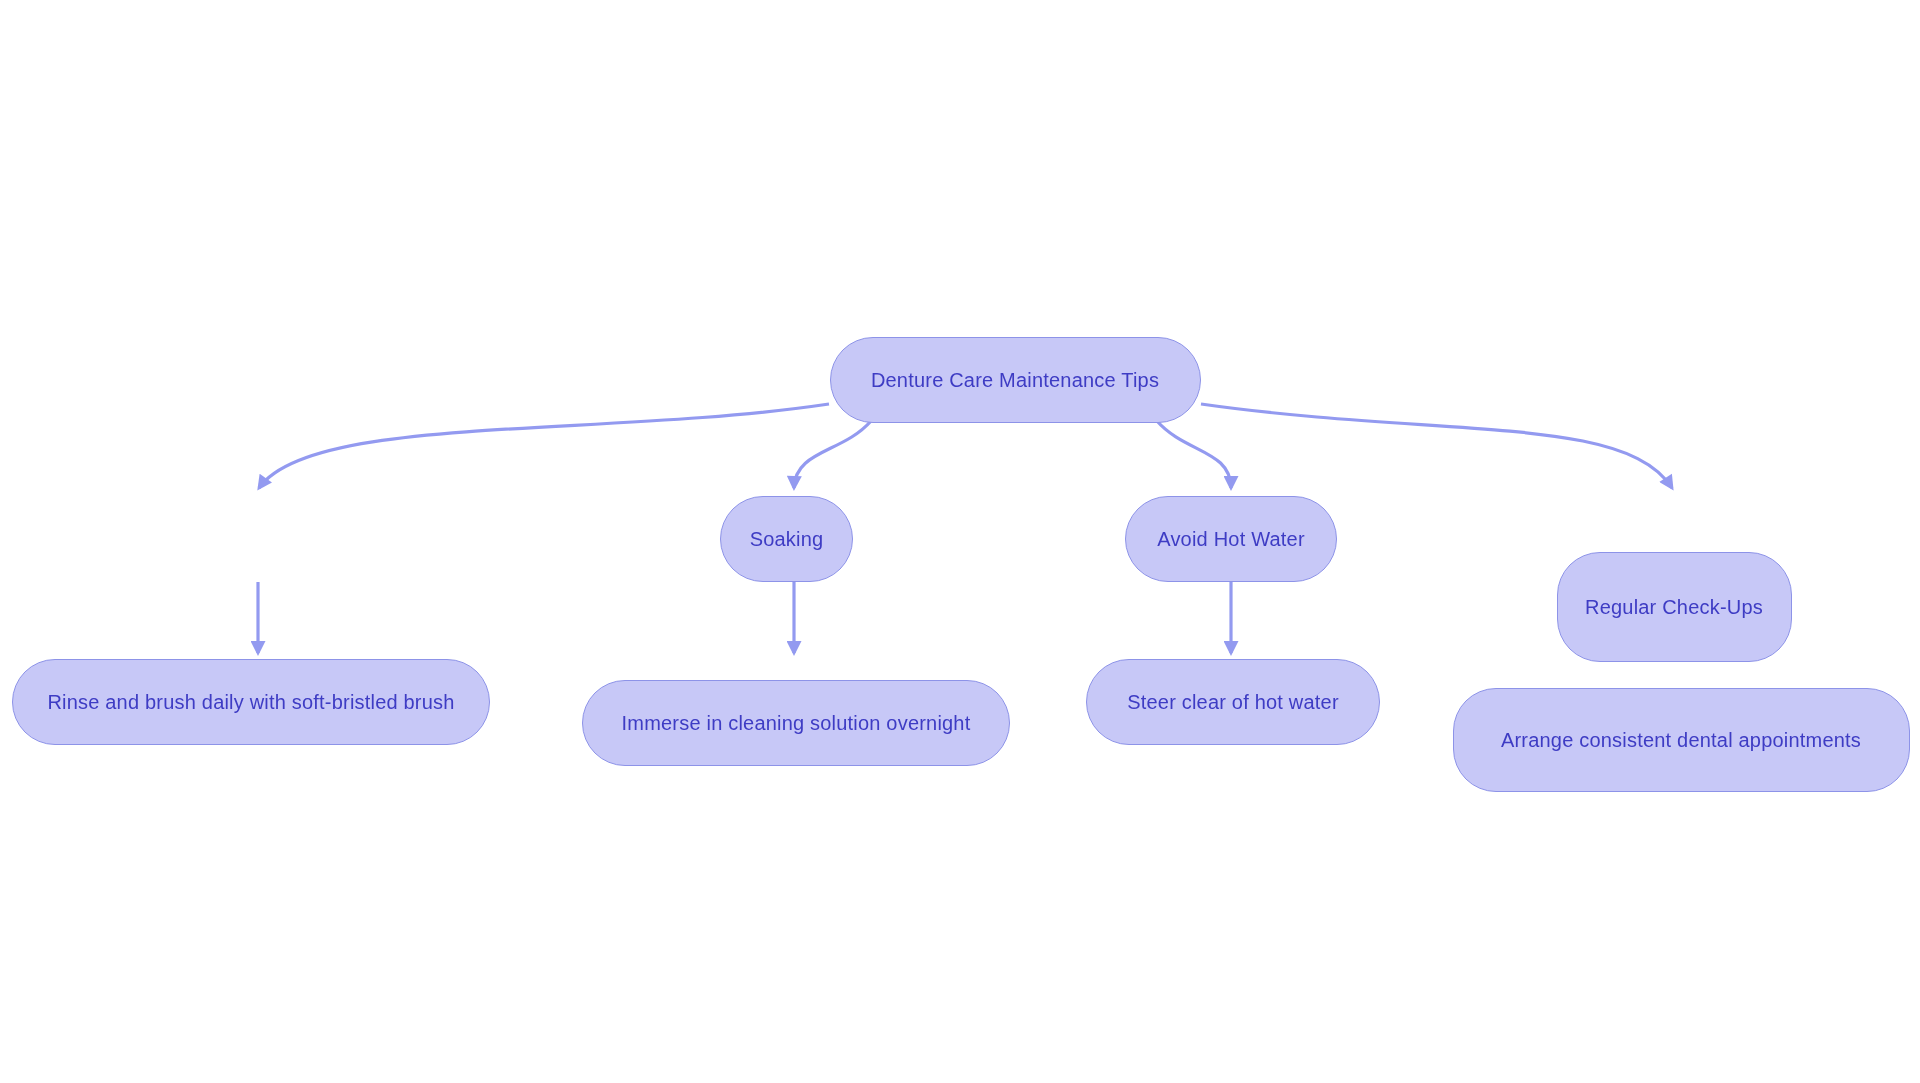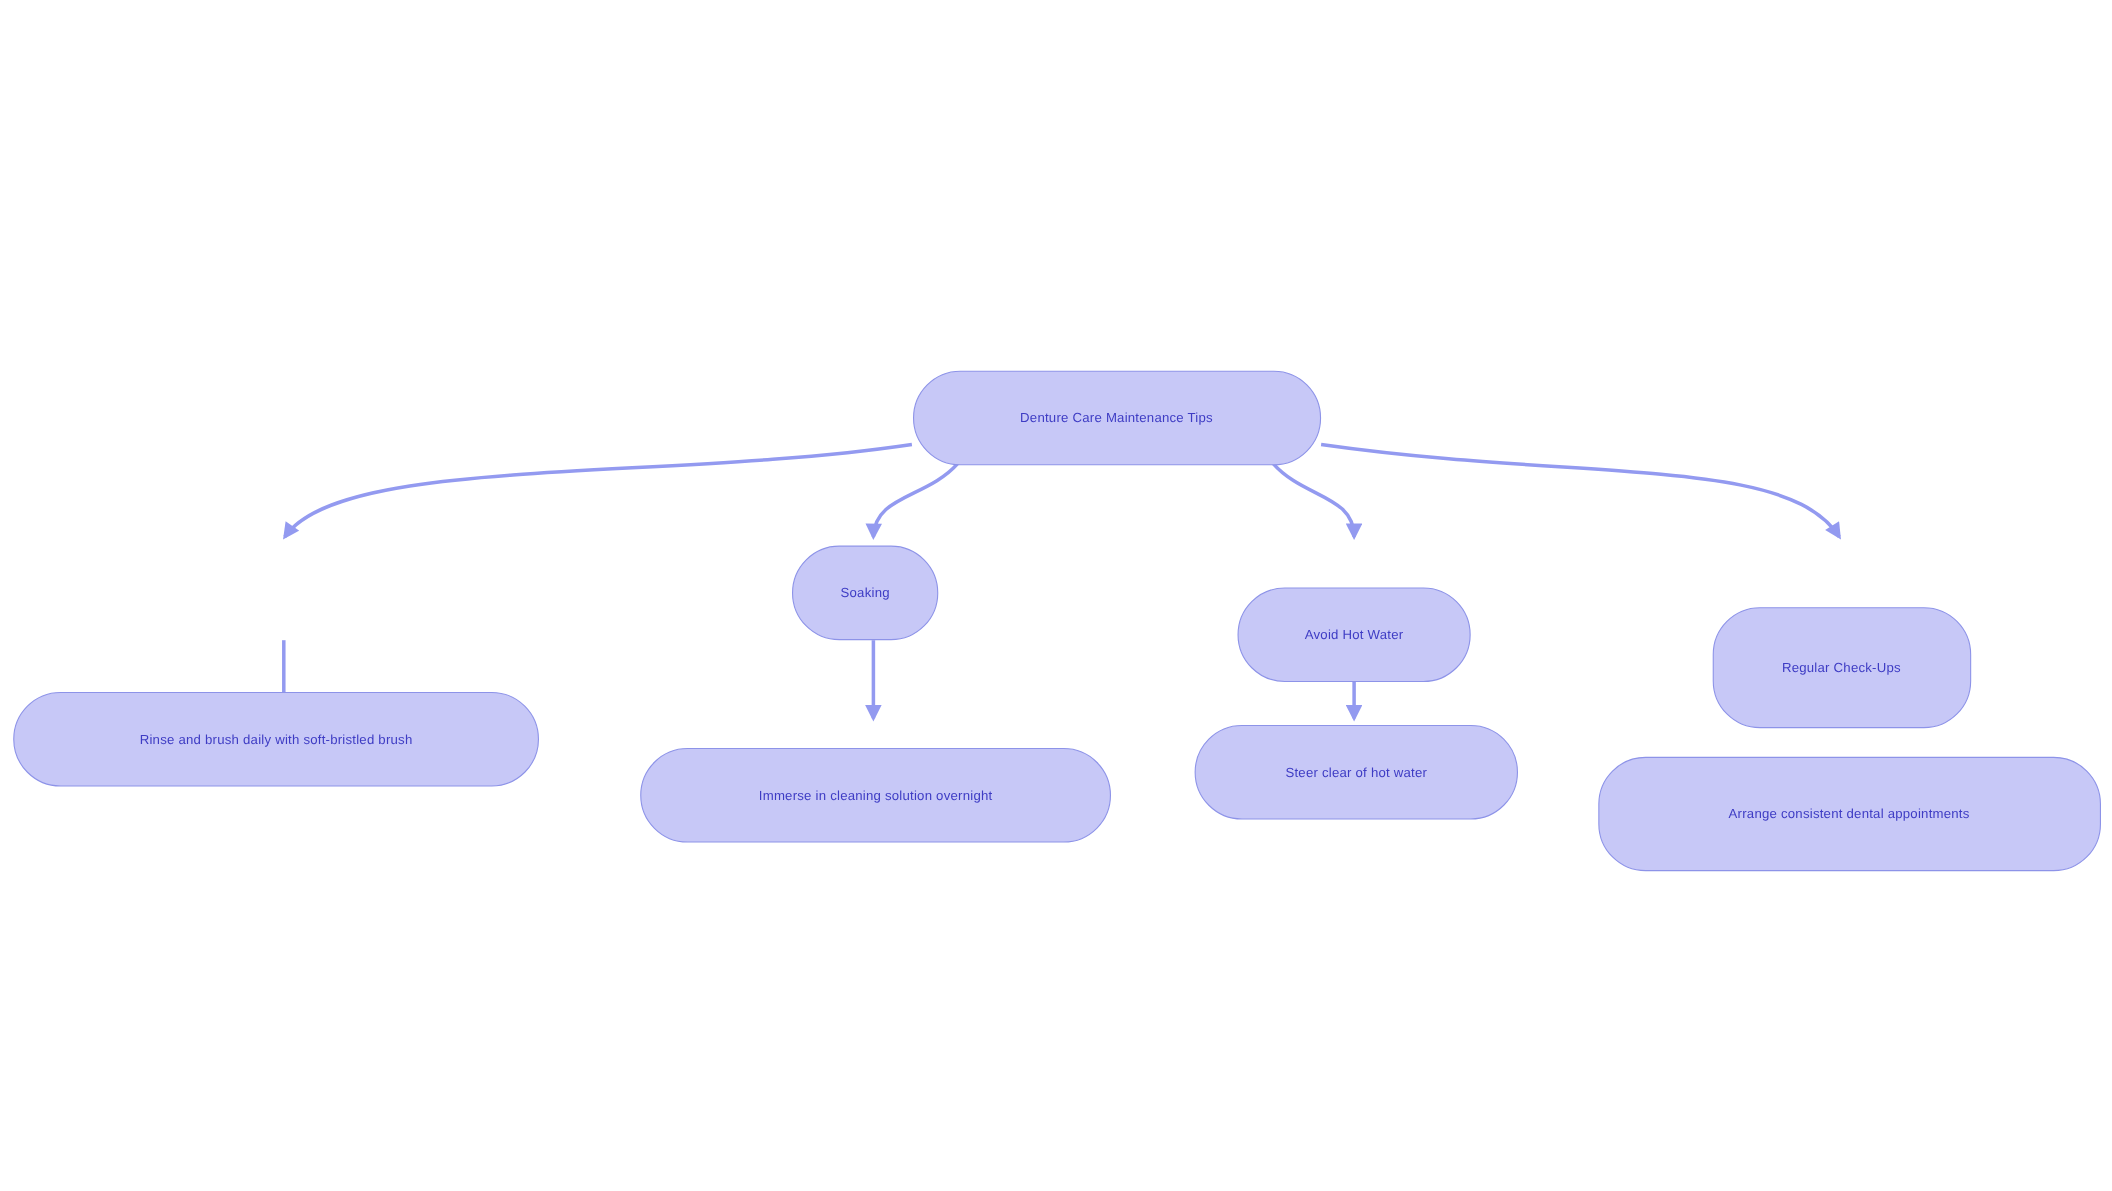--- a/index.html
+++ b/index.html
@@ -37,21 +37,21 @@
     background: var(--node-fill, #c7c8f7);
     border: 1.6px solid var(--node-border, #8d93e8);
     border-radius: 43px;
     display: flex;
     align-items: center;
     justify-content: center;
     text-align: center;
   }
   .node span {
     color: var(--text, #3e3cc4);
-    font-size: 12px;
+    font-size: 20px;
     letter-spacing: 0.2px;
     white-space: nowrap;
   }
 </style>
 </head>
 <body>
 
 <div id="canvas">
   <svg id="edge-layer" viewBox="0 0 1920 1083" xmlns="http://www.w3.org/2000/svg">
     <defs>
@@ -69,27 +69,27 @@
       <path class="edge" d="M 1231,582 L 1231,653" marker-end="url(#arrow)"></path>
       <path class="edge" d="M 1674,582 L 1674,653" marker-end="url(#arrow)"></path>
     </svg>
 
 <div class="node" style="left: 829.5px; top: 337px; width: 371px; height: 86px;">
       <span>Denture Care Maintenance Tips</span>
     </div>
     <div class="node" style="left: 720px; top: 496px; width: 133px; height: 86px; align-items: center;">
       <span>Soaking</span>
     </div>
-    <div class="node" style="left: 1125px; top: 496px; width: 212px; height: 86px; margin-top: 38px;">
+    <div class="node" style="left: 1125px; top: 496px; width: 212px; height: 86px;">
       <span>Avoid Hot Water</span>
     </div>
     <div class="node" style="left: 1556.5px; top: 524px; width: 235px; height: 110px; margin-top: 28px;">
       <span>Regular Check-Ups</span>
     </div>
-    <div class="node" style="left: 12px; top: 629px; width: 478px; height: 86px;">
+    <div class="node" style="left: 12px; top: 659px; width: 478px; height: 86px;">
       <span>Rinse and brush daily with soft-bristled brush</span>
     </div>
     <div class="node" style="left: 582px; top: 680px; width: 428px; height: 86px;">
       <span>Immerse in cleaning solution overnight</span>
     </div>
     <div class="node" style="left: 1086px; top: 659px; width: 294px; height: 86px; align-items: center;">
       <span>Steer clear of hot water</span>
     </div>
     <div class="node" style="left: 1452.5px; top: 688px; width: 457px; height: 104px;">
       <span>Arrange consistent dental appointments</span>

